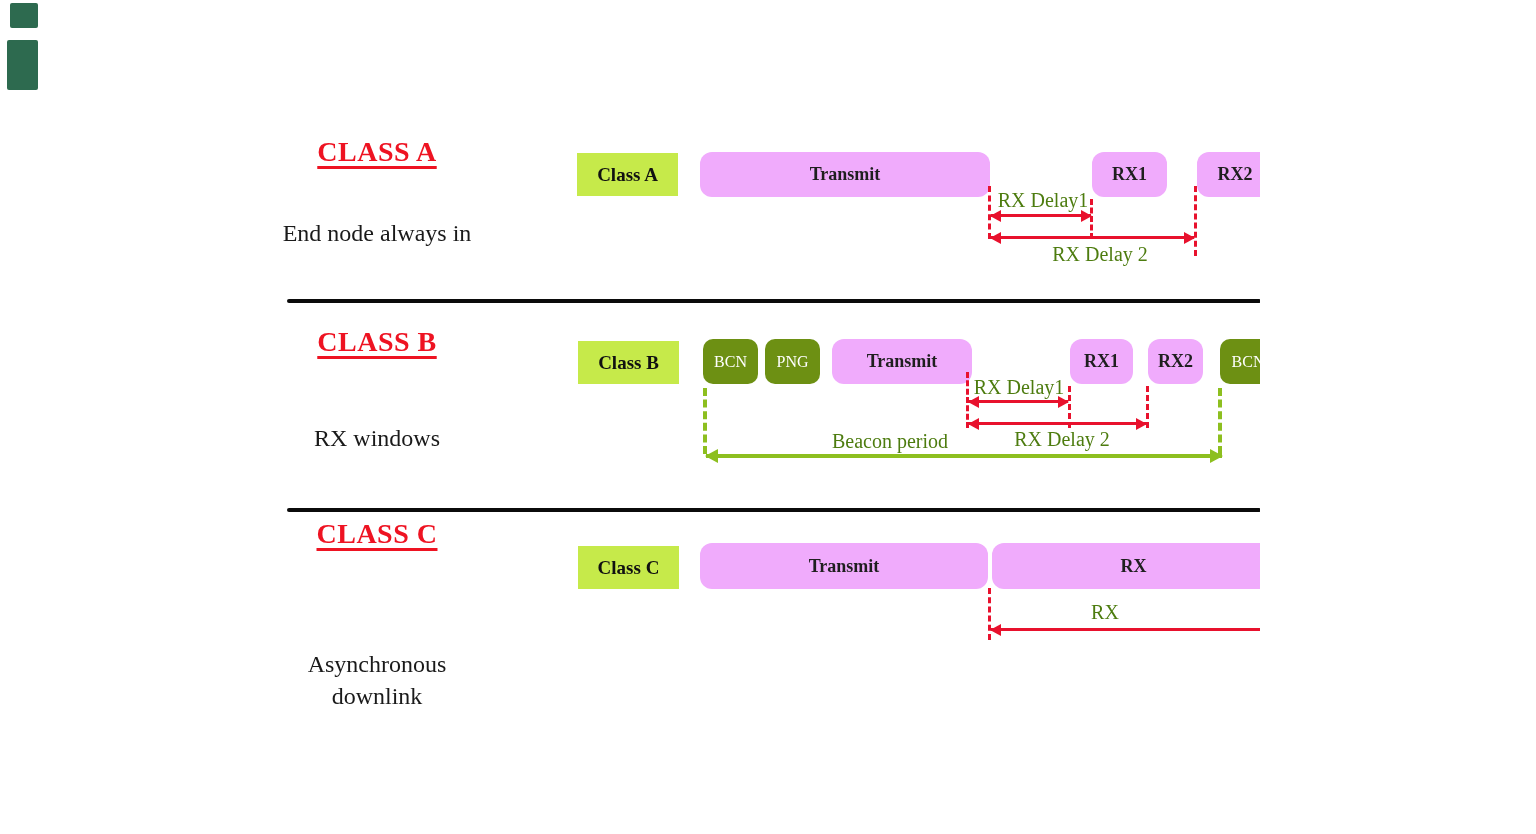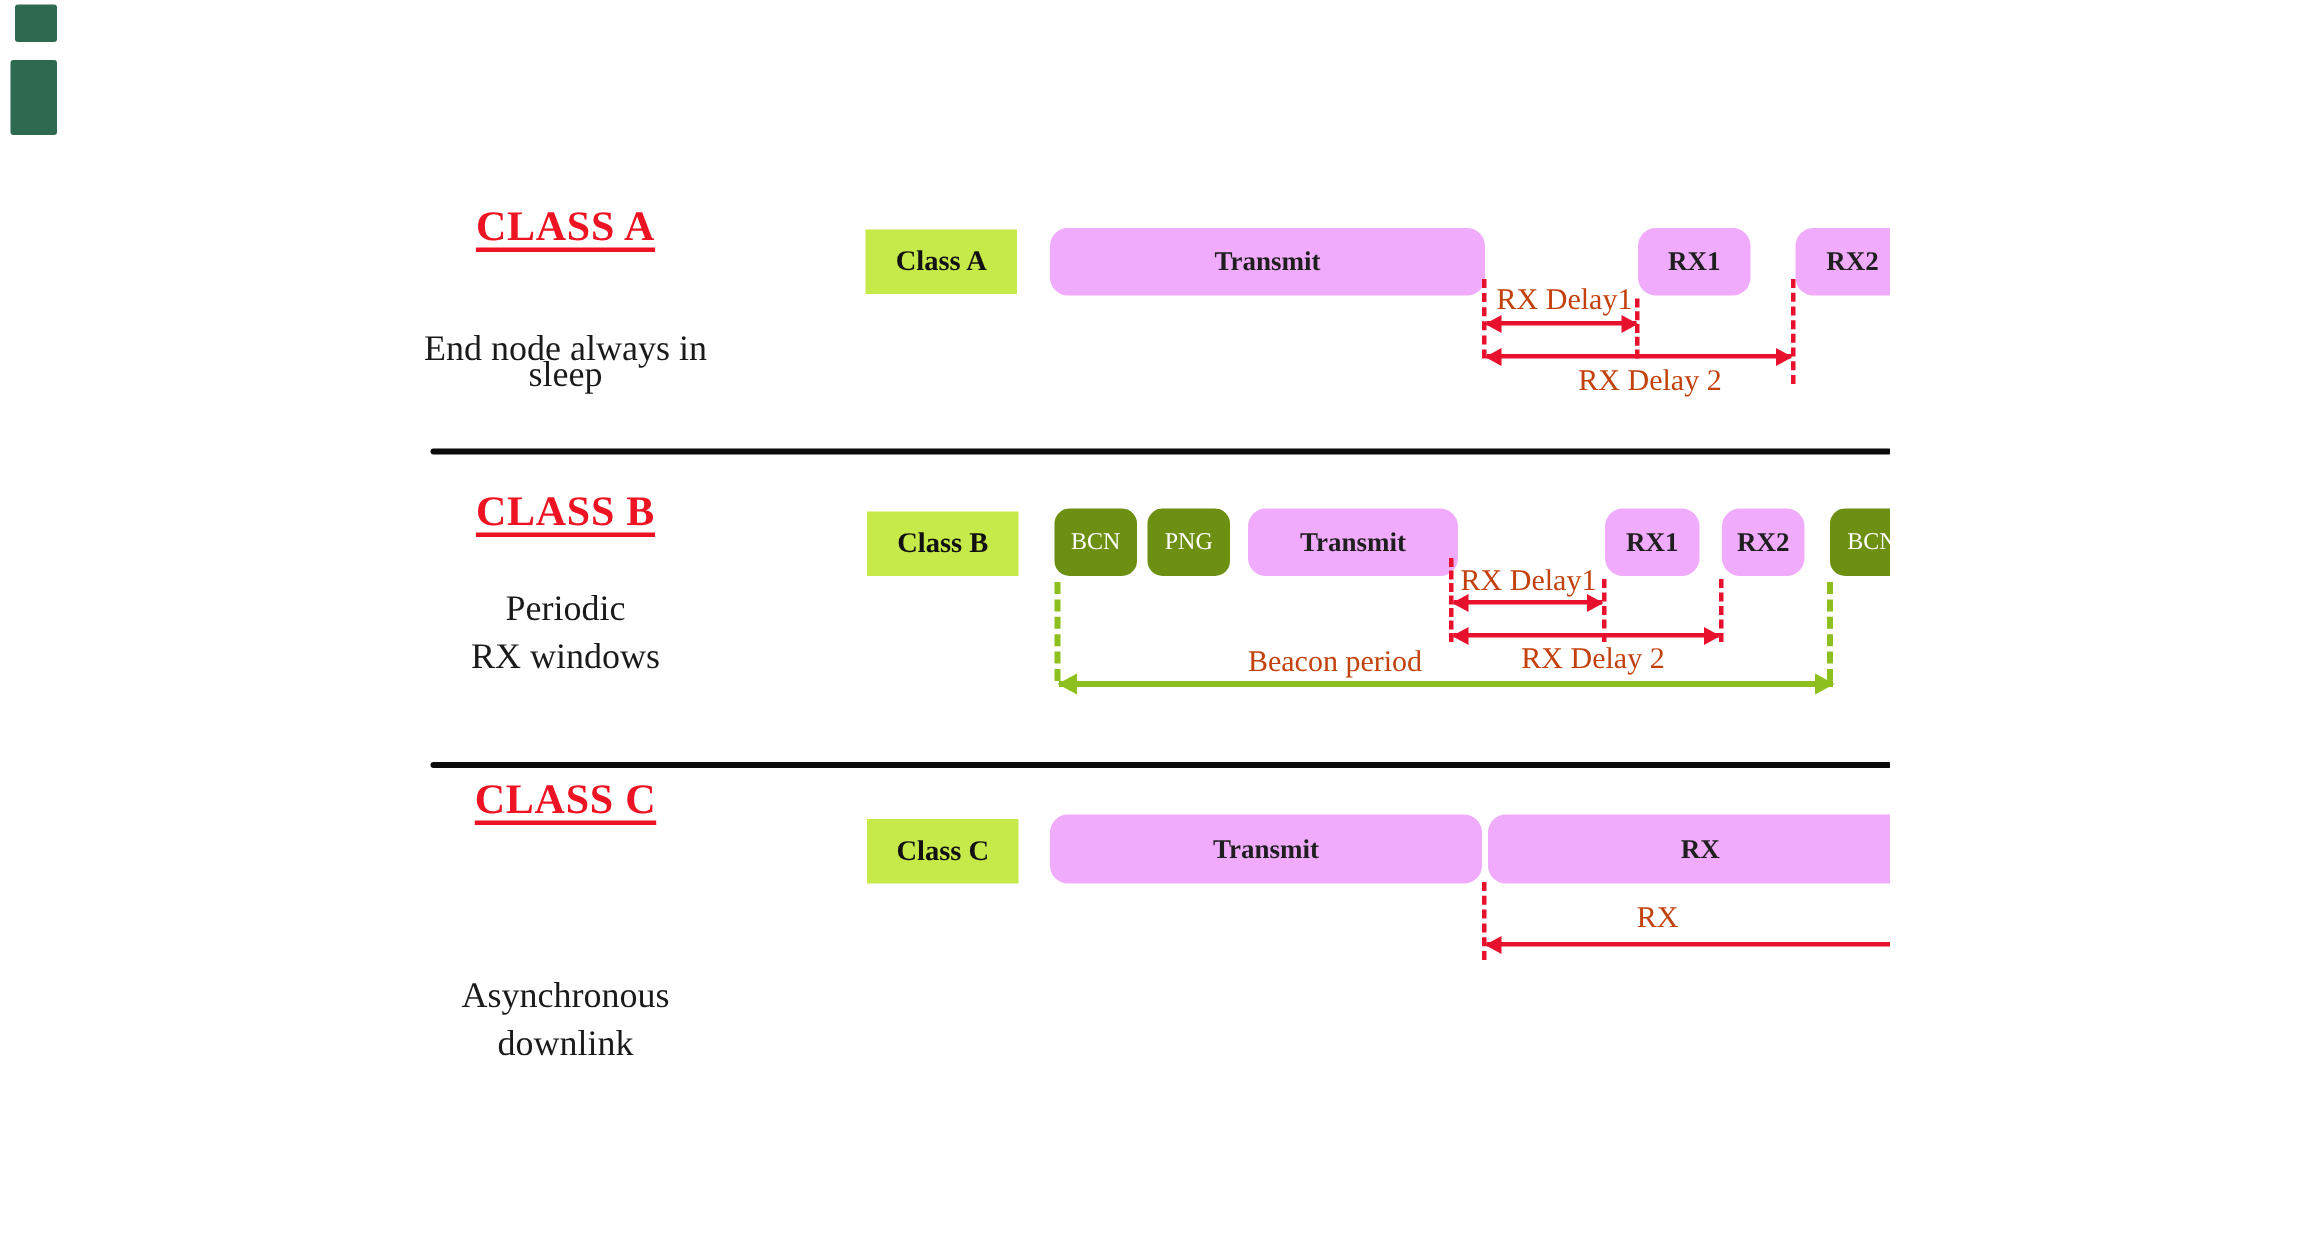--- a/index.html
+++ b/index.html
@@ -57,55 +57,53 @@
   .arrow.red{color:#e8112d;}
   .arrow.green{color:#8dbf1f;height:4px;}
   .arrow.green::before,.arrow.green::after{
     top:-5.5px;border-top-width:7px;border-bottom-width:7px;
   }
   .arrow.green::before{border-right-width:13px;}
   .arrow.green::after{border-left-width:13px;}
 
   
   .ann{
-    position:absolute;transform:translateX(-50%);color:#c2410c;font-size:20px;
+    position:absolute;transform:translateX(-50%);color:#4d7c0f;font-size:20px;
     white-space:nowrap;
   }
 </style>
 </head>
 <body>
 
 <div class="canvas">
 
   <div class="corner-mark mark1"></div>
   <div class="corner-mark mark2"></div>
 
   <div class="lbl heading" style="top:136px;">CLASS A</div>
   <div class="lbl desc" style="top:202px;margin-top:15px;">End node always in</div>
-  <div class="lbl desc" style="top:234px;">sleep</div>
 
   <div class="chip" style="left:577px;top:153px;">Class A</div>
 
   <div class="seg" style="left:700px;top:152px;width:290px;">Transmit</div>
   <div class="seg" style="left:1092px;top:152px;width:75px;">RX1</div>
   <div class="seg" style="left:1197px;top:152px;width:76px;">RX2</div>
 
   <div class="vdash red" style="left:988px;top:186px;height:53px;"></div>
   <div class="vdash red" style="left:1090px;top:199px;height:40px;"></div>
   <div class="vdash red" style="left:1194px;top:186px;height:70px;"></div>
 
   <div class="ann" style="left:1043px;top:189px;">RX Delay1</div>
   <div class="arrow red" style="left:991px;top:214px;width:100px;"></div>
   <div class="arrow red" style="left:991px;top:236px;width:203px;"></div>
   <div class="ann" style="left:1100px;top:243px;">RX Delay 2</div>
 
   <div class="divider d1"></div>
 
   <div class="lbl heading" style="top:326px;">CLASS B</div>
-  <div class="lbl desc" style="top:390px;">Periodic</div>
   <div class="lbl desc" style="top:422px;">RX windows</div>
 
   <div class="chip" style="left:578px;top:341px;">Class B</div>
 
   <div class="bcn" style="left:703px;top:339px;width:55px;">BCN</div>
   <div class="bcn" style="left:765px;top:339px;width:55px;">PNG</div>
   <div class="seg" style="left:832px;top:339px;width:140px;">Transmit</div>
   <div class="seg" style="left:1070px;top:339px;width:63px;">RX1</div>
   <div class="seg" style="left:1148px;top:339px;width:55px;">RX2</div>
   <div class="bcn" style="left:1220px;top:339px;width:56px;">BCN</div>

